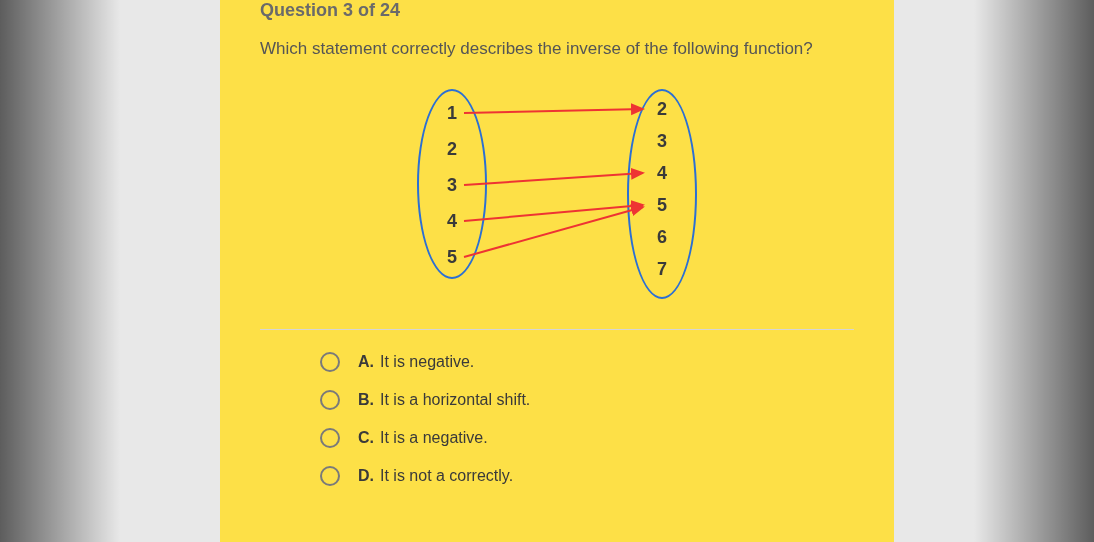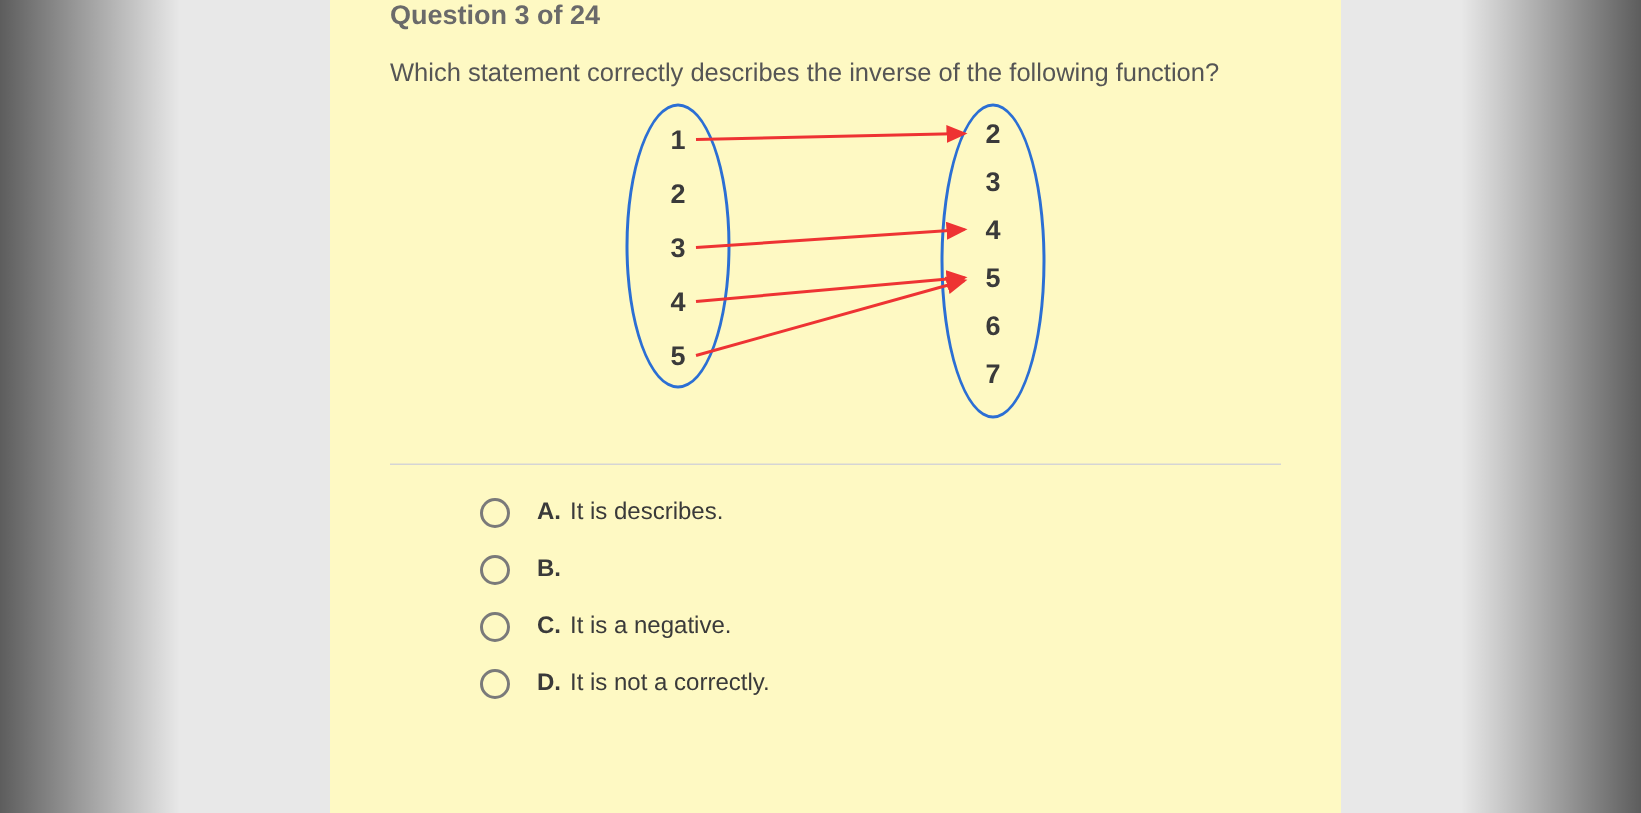--- a/index.html
+++ b/index.html
@@ -15,36 +15,37 @@
       position: absolute; left: 0; top: 0; bottom: 0; width: 120px;
       background: linear-gradient(to right, rgba(0,0,0,0.6), rgba(0,0,0,0));
       pointer-events: none; z-index: 5;
     }
     .vignette-right {
       position: absolute; right: 0; top: 0; bottom: 0; width: 120px;
       background: linear-gradient(to left, rgba(0,0,0,0.6), rgba(0,0,0,0));
       pointer-events: none; z-index: 5;
     }
     .content {
-      background: #fef9c3;
+      background: #fde047;
       margin: 0 200px 0 220px;
       padding: 0 40px 30px 40px;
       min-height: 542px;
       position: relative;
     }
     .question-header {
       font-size: 18px;
       font-weight: bold;
       color: #6a6a6a;
       padding-top: 0;
       margin-bottom: 18px;
     }
     .question-text {
       font-size: 17px;
       color: #555;
+      margin-bottom: 20px;
     }
     .diagram-wrap {
       width: 100%;
       display: flex;
       justify-content: center;
       margin-bottom: 20px;
     }
     .diagram {
       position: relative;
       width: 280px;
@@ -148,25 +149,26 @@
       </svg>
     </div>
   </div>
 
   <hr class="hr-divider">
 
   <div class="options">
     <div class="option-row">
       <span class="radio"></span>
       <span class="opt-letter">A.</span>
-      <span class="opt-text">It is describes.</span>
+      <span class="opt-text">It is negative.</span>
     </div>
     <div class="option-row">
       <span class="radio"></span>
       <span class="opt-letter">B.</span>
+      <span class="opt-text">It is a horizontal shift.</span>
     </div>
     <div class="option-row">
       <span class="radio"></span>
       <span class="opt-letter">C.</span>
       <span class="opt-text">It is a negative.</span>
     </div>
     <div class="option-row">
       <span class="radio"></span>
       <span class="opt-letter">D.</span>
       <span class="opt-text">It is not a correctly.</span>

